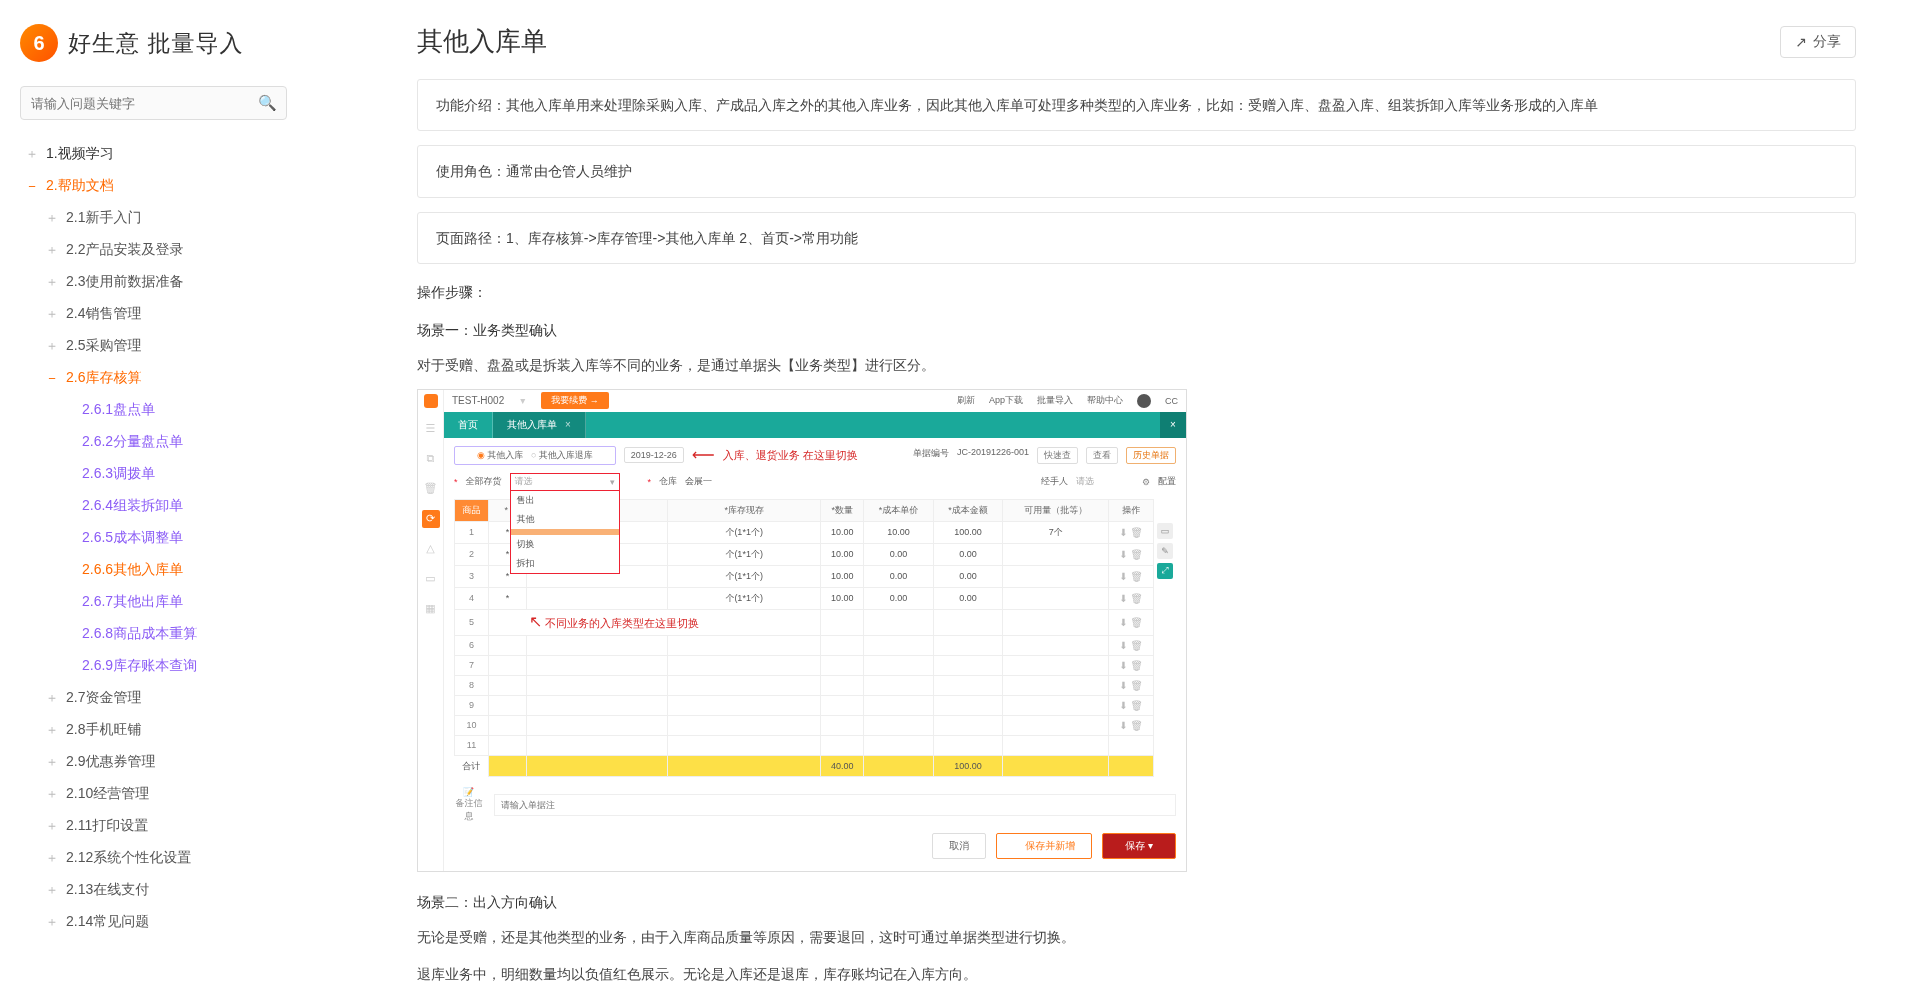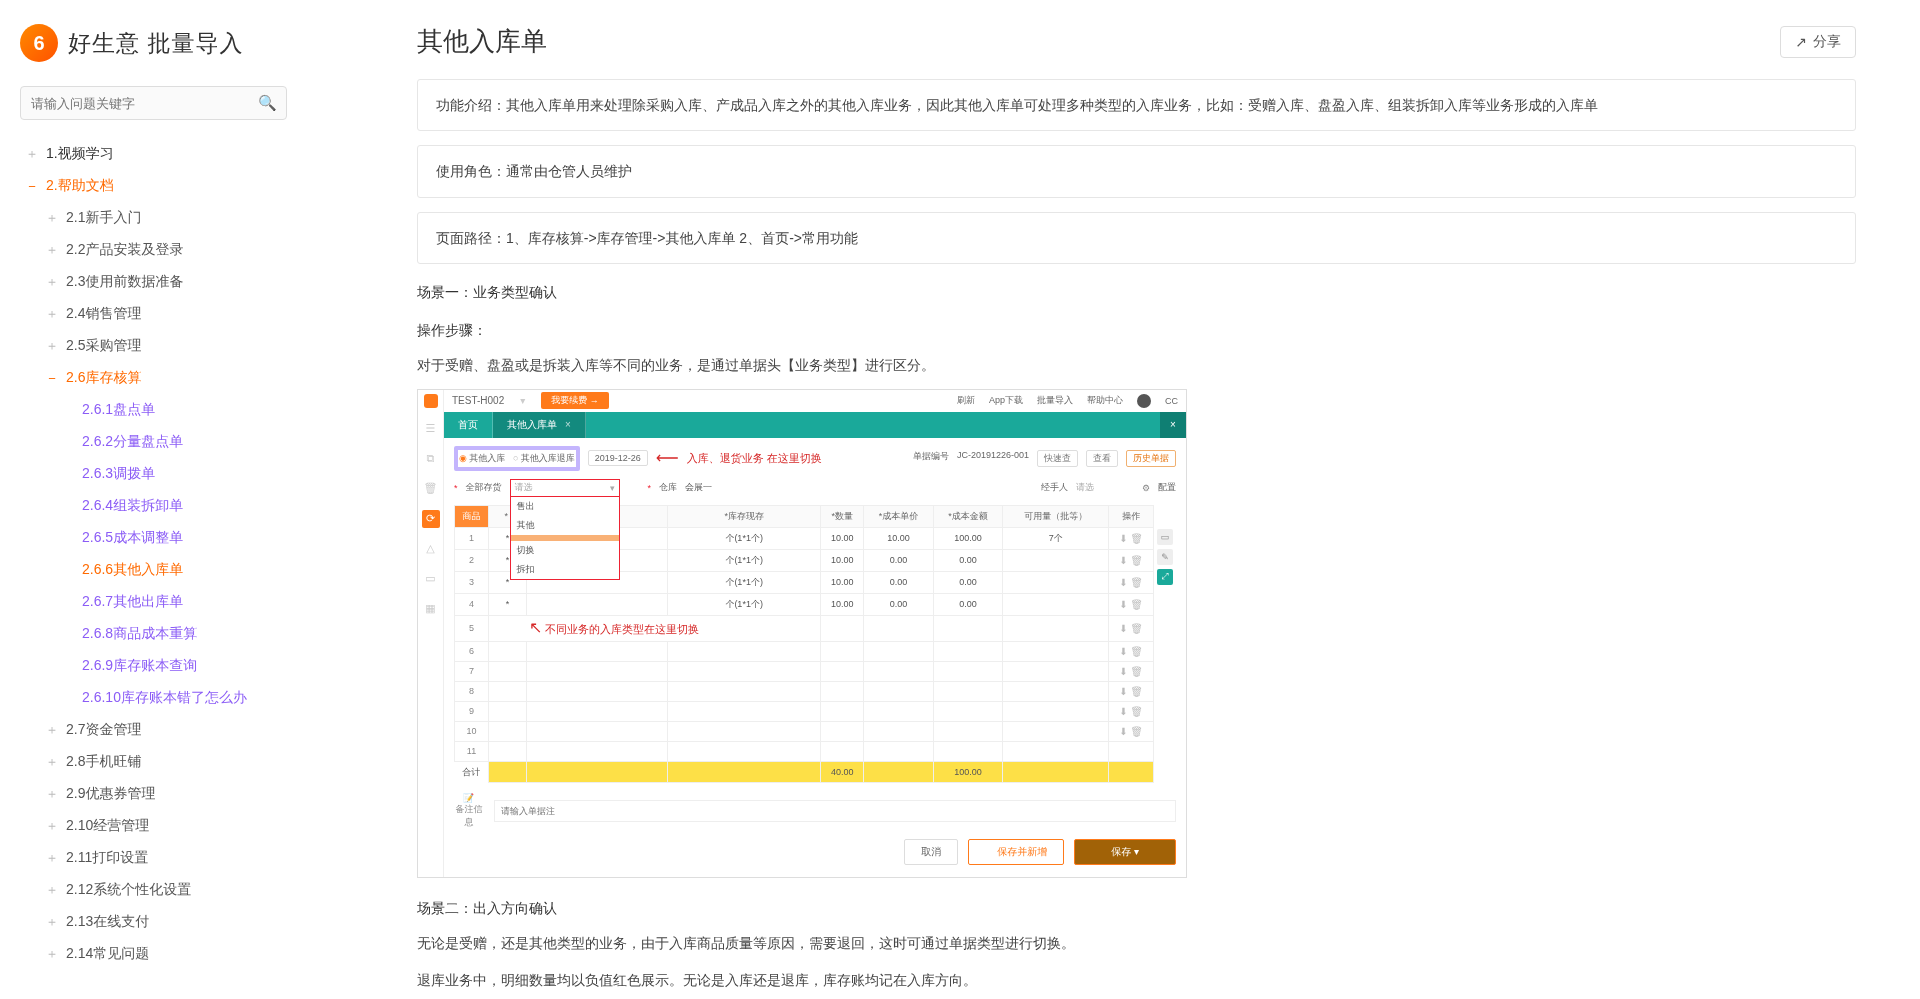--- a/index.html
+++ b/index.html
@@ -35,21 +35,21 @@
 .shot-logo { width: 14px; height: 14px; border-radius: 3px; background: #ff7a1a; }
 .shot-top-right { margin-left: auto; display: flex; align-items: center; gap: 14px; font-size: 9px; color: #666; }
 .shot-top-right .av { width: 14px; height: 14px; border-radius: 50%; background: #555; }
 .shot-tabs { background: #1aa99a; height: 26px; display: flex; align-items: stretch; color: #fff; }
 .shot-tab { padding: 0 14px; display: flex; align-items: center; font-size: 10px; border-right: 1px solid rgba(255,255,255,.25); }
 .shot-tab.dark { background: #138a7e; }
 .shot-tab .x { margin-left: 8px; opacity: .7; }
 .shot-tabs .close-sq { margin-left: auto; width: 26px; display:flex; align-items:center; justify-content:center; background:#0f7f73; }
 .shot-body { background: #fff; padding: 8px 10px 12px; }
 .shot-row { display: flex; align-items: center; gap: 8px; margin-bottom: 6px; font-size: 9px; }
-.redbox { border: 4px solid #c4b5fd; padding: 2px 1px; border-radius: 2px; }
+.redbox { border: 1px solid #c4b5fd; padding: 2px 22px; border-radius: 2px; }
 .shot-date { border: 1px solid #ddd; padding: 2px 6px; background:#fff; }
 .shot-right { margin-left: auto; display:flex; gap:8px; }
 .pill { border:1px solid #ddd; padding:1px 6px; border-radius:2px; color:#777; }
 .pill.or { color:#e67510; border-color:#f0b070; }
 .annot { color: #d62828; font-size: 11px; position: relative; }
 .shot-filter { display:flex; align-items:center; gap:8px; margin: 8px 0; font-size:9px; }
 .shot-filter .sel { border:1px solid #e23; width: 110px; height: 18px; background:#fff; padding:0 4px; display:flex; align-items:center; color:#aaa; }
 .dropdown { position:relative; }
 .dropdown-list { position:absolute; top:17px; left:0; width:110px; border:1px solid #e23; background:#fff; z-index:5; }
 .dropdown-list div { padding:3px 6px; font-size:9px; color:#555; }
@@ -68,21 +68,21 @@
 .rightrail { width:22px; display:flex; flex-direction:column; gap:4px; align-items:center; padding-top:24px; }
 .rightrail div { width:16px; height:16px; background:#eee; border-radius:2px; font-size:9px; color:#888; display:flex;align-items:center;justify-content:center;}
 .rightrail div.on { background:#1aa99a; color:#fff;}
 .totals td { background:#fde047; font-weight:500; }
 .memo { display:flex; align-items:center; gap:10px; margin-top:10px; }
 .memo .mlabel { width:30px; text-align:center; font-size:9px; color:#888; }
 .memo input { flex:1; border:1px solid #eee; height:22px; padding:0 6px; font-size:9px; }
 .btns { display:flex; justify-content:flex-end; gap:10px; margin-top:10px; }
 .btns button { font-size:10px; padding:5px 16px; border:1px solid #ddd; background:#fff; border-radius:2px; color:#666; }
 .btns button.outline-or { border-color:#ff7a1a; color:#ff7a1a;padding-left:28px; }
-.btns button.fill-or { background:#a16207; border-color:#ff7a1a; color:#fff; padding:5px 36px; }
+.btns button.fill-or { background:#b91c1c; border-color:#ff7a1a; color:#fff; padding:5px 22px; }
 .arrow-red { color:#d62828; font-size:16px; line-height:1; }
 </style>
 </head>
 <body>
 
 <div class="layout">
   <aside class="sidebar">
     <div class="logo-row">
       <div class="logo">6</div>
       <div class="logo-text">好生意 批量导入</div>
@@ -143,23 +143,20 @@
           <span>2.6.6其他入库单</span>
         </li>
       <li class="lvl3">
           <span>2.6.7其他出库单</span>
         </li>
       <li class="lvl3">
           <span>2.6.8商品成本重算</span>
         </li>
       <li class="lvl3">
           <span>2.6.9库存账本查询</span>
-        </li>
-      <li class="lvl3">
-          <span>2.6.10库存账本错了怎么办</span>
         </li>
       <li class="lvl2">
           <span class="picon">＋</span>
           <span>2.7资金管理</span>
         </li>
       <li class="lvl2">
           <span class="picon">＋</span>
           <span>2.8手机旺铺</span>
         </li>
       <li class="lvl2">
@@ -201,22 +198,22 @@
     <div class="info-box">
       <span class="lbl">功能介绍：</span><span>其他入库单用来处理除采购入库、产成品入库之外的其他入库业务，因此其他入库单可处理多种类型的入库业务，比如：受赠入库、盘盈入库、组装拆卸入库等业务形成的入库单</span>
     </div>
     <div class="info-box">
       <span class="lbl">使用角色：</span><span>通常由仓管人员维护</span>
     </div>
     <div class="info-box">
       <span class="lbl">页面路径：</span><span>1、库存核算-&gt;库存管理-&gt;其他入库单 2、首页-&gt;常用功能</span>
     </div>
 
+    <div class="section-head">操作步骤：</div>
     <div class="section-head">场景一：业务类型确认</div>
-    <div class="section-head">操作步骤：</div>
     <div class="para">对于受赠、盘盈或是拆装入库等不同的业务，是通过单据头【业务类型】进行区分。</div>
 
     <div class="shot">
       <div class="shot-flex">
         <div class="shot-side">
           <div class="shot-logo"></div>
           <div class="sa">☰</div>
           <div class="sa">⧉</div>
           <div class="sa">🗑</div>
           <div class="sa on">⟳</div>

